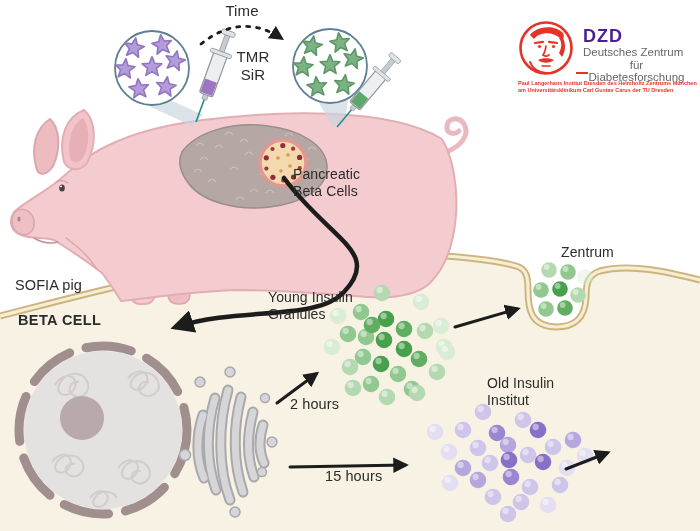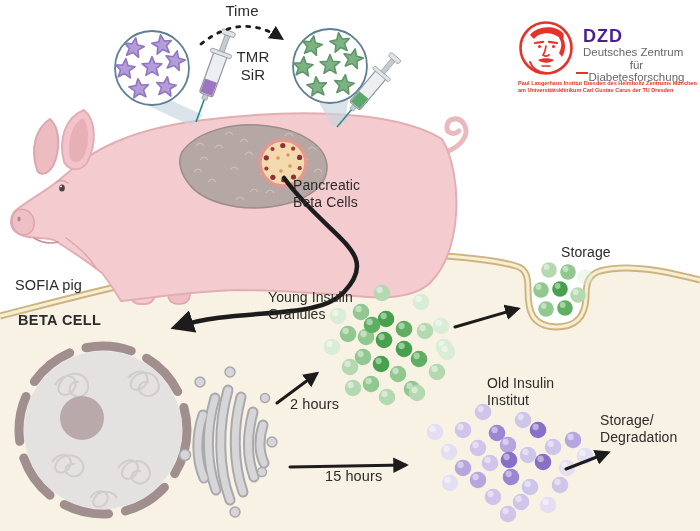--- a/index.html
+++ b/index.html
@@ -318,32 +318,30 @@
     <path d="M 566 469 L 607 453" stroke-width="3" stroke-linecap="round" marker-end="url(#ah)"></path>
 
     <path d="M 289 173 L 291 170" stroke-width="0"></path>
   </g>
 </svg>
 
 <div class="label center" style="left:242px;top:2px;font-size:15px;">Time</div>
 <div class="label center" style="left:253px;top:48px;font-size:15px;">TMR
 SiR</div>
 <div class="label" style="left:15px;top:237px;font-size:14.5px;margin-top:40px;">SOFIA pig</div>
-<div class="label" style="left:293px;top:177px;">Pancreatic
+<div class="label" style="left:293px;top:166px;">Pancreatic
 Beta Cells</div>
 <div class="label caps" style="left:18px;top:312px;font-size:14.5px;">BETA CELL</div>
 <div class="label" style="left:268px;top:289px;">Young Insulin
 Granules</div>
 <div class="label" style="left:290px;top:396px;font-size:14.5px;">2 hours</div>
 <div class="label" style="left:325px;top:468px;font-size:14.5px;">15 hours</div>
 <div class="label" style="left:487px;top:375px;">Old Insulin
 Institut</div>
-<div class="label" style="left:561px;top:244px;">Storage</div>
-<div class="label" style="left:600px;top:412px;">Storage/
-Degradation</div>
+<div class="label" style="left:561px;top:244px;">Zentrum</div>
 
 <div id="logo">
   <svg id="logo-face" width="56" height="56" viewBox="0 0 56 56">
     <circle cx="28" cy="28" r="25.5" fill="#ffffff" stroke="#e63329" stroke-width="2.6"></circle>
     <g fill="#e63329">
       <path d="M12,15 C18,6 37,4 45,13 C47,17 45,21 42,18 C34,11 21,12 16,19 Z"></path>
       <path d="M44,16 C48,22 48,31 44,37 L41,33 C44,27 44,22 41,18 Z"></path>
       <path d="M20,40 C24,37.5 32,37.5 36,40 C32,43.5 24,43.5 20,40 Z"></path>
       <circle cx="21.5" cy="26.5" r="1.6"></circle>
       <circle cx="35.5" cy="26.5" r="1.6"></circle>

